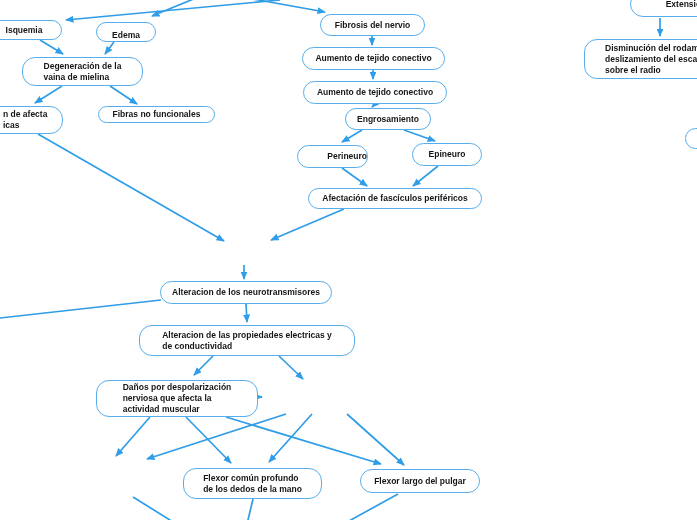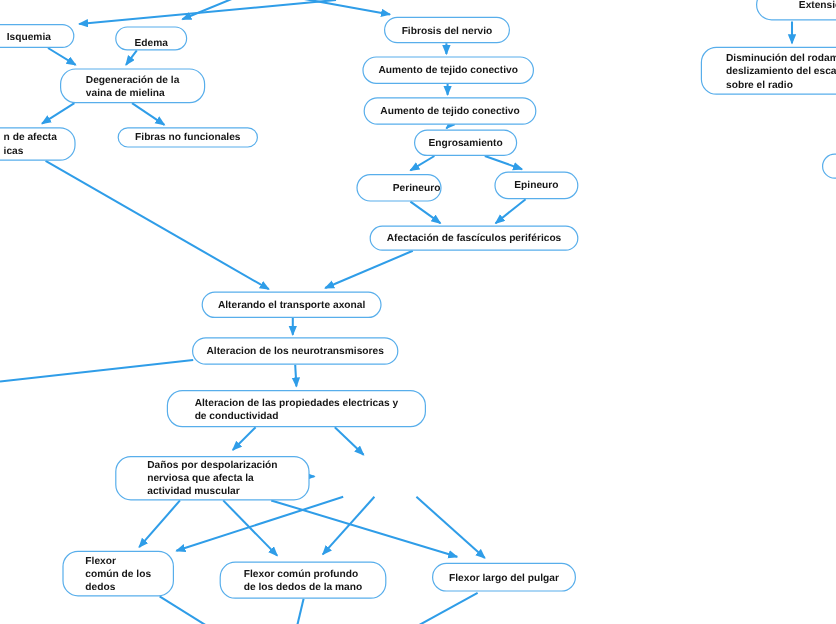--- a/index.html
+++ b/index.html
@@ -68,42 +68,38 @@
       <line x1="312" y1="414" x2="269" y2="462" stroke="#2f9de8" stroke-width="1.7" marker-end="url(#ah)"></line>
       <line x1="226" y1="417" x2="381" y2="464" stroke="#2f9de8" stroke-width="1.7" marker-end="url(#ah)"></line>
       <line x1="347" y1="414" x2="404" y2="465" stroke="#2f9de8" stroke-width="1.7" marker-end="url(#ah)"></line>
       <line x1="133" y1="497" x2="210" y2="545" stroke="#2f9de8" stroke-width="1.7"></line>
       <line x1="253" y1="499" x2="242" y2="545" stroke="#2f9de8" stroke-width="1.7"></line>
       <line x1="398" y1="494" x2="300" y2="548" stroke="#2f9de8" stroke-width="1.7"></line>
       <line x1="660" y1="18" x2="660" y2="36" stroke="#2f9de8" stroke-width="1.7" marker-end="url(#ah)"></line>
     </svg>
 <div class="node" style="left: -14px; top: 20px; width: 76px; height: 20px;"><span class="lbl">Isquemia</span></div>
     <div class="node" style="left: 96px; top: 22px; width: 60px; height: 20px; align-items: flex-end;"><span class="lbl">Edema</span></div>
-    <div class="node multi" style="left: 22px; top: 57px; width: 121px; height: 29px; margin-left: 28px;"><span class="lbl">Degeneración de la
+    <div class="node multi" style="left: 22px; top: 57px; width: 121px; height: 29px;"><span class="lbl">Degeneración de la
 vaina de mielina</span></div>
     <div class="node multi padded" style="left: -100px; top: 106px; width: 163px; height: 28px; padding-left: 102px;"><span class="lbl">n de afecta
 icas</span></div>
     <div class="node" style="left: 98px; top: 106px; width: 117px; height: 17px;"><span class="lbl">Fibras no funcionales</span></div>
     <div class="node" style="left: 320px; top: 14px; width: 105px; height: 22px;"><span class="lbl">Fibrosis del nervio</span></div>
     <div class="node" style="left: 302px; top: 47px; width: 143px; height: 23px;"><span class="lbl">Aumento de tejido conectivo</span></div>
     <div class="node" style="left: 303px; top: 81px; width: 144px; height: 23px;"><span class="lbl">Aumento de tejido conectivo</span></div>
     <div class="node" style="left: 345px; top: 108px; width: 86px; height: 22px;"><span class="lbl">Engrosamiento</span></div>
     <div class="node" style="left: 297px; top: 145px; width: 71px; height: 23px; justify-content: flex-end;"><span class="lbl">Perineuro</span></div>
     <div class="node" style="left: 412px; top: 143px; width: 70px; height: 23px;"><span class="lbl">Epineuro</span></div>
     <div class="node" style="left: 308px; top: 188px; width: 174px; height: 21px;"><span class="lbl">Afectación de fascículos periféricos</span></div>
-    <div class="node" style="left: 168px; top: 243px; width: 150px; height: 22px;"><span class="lbl">Alterando el transporte axonal</span></div>
     <div class="node" style="left: 160px; top: 281px; width: 172px; height: 23px;"><span class="lbl">Alteracion de los neurotransmisores</span></div>
     <div class="node multi" style="left: 139px; top: 325px; width: 216px; height: 31px;"><span class="lbl">Alteracion de las propiedades electricas y
 de conductividad</span></div>
     <div class="node multi" style="left: 96px; top: 380px; width: 162px; height: 37px;"><span class="lbl">Daños por despolarización
 nerviosa que afecta la
 actividad muscular</span></div>
-    <div class="node multi" style="left: 52px; top: 459px; width: 93px; height: 38px;"><span class="lbl">Flexor
-común de los
-dedos</span></div>
     <div class="node multi" style="left: 183px; top: 468px; width: 139px; height: 31px;"><span class="lbl">Flexor común profundo
 de los dedos de la mano</span></div>
     <div class="node" style="left: 360px; top: 469px; width: 120px; height: 24px;"><span class="lbl">Flexor largo del pulgar</span></div>
     <div class="node" style="left: 630px; top: -9px; width: 112px; height: 26px;"><span class="lbl">Extensión</span></div>
     <div class="node multi padded" style="left: 584px; top: 39px; width: 160px; height: 40px; padding-left: 20px;"><span class="lbl">Disminución del rodami
 deslizamiento del escaf
 sobre el radio</span></div>
     <div class="node" style="left: 685px; top: 128px; width: 60px; height: 21px;"><span class="lbl"></span></div>
   </div>
 

